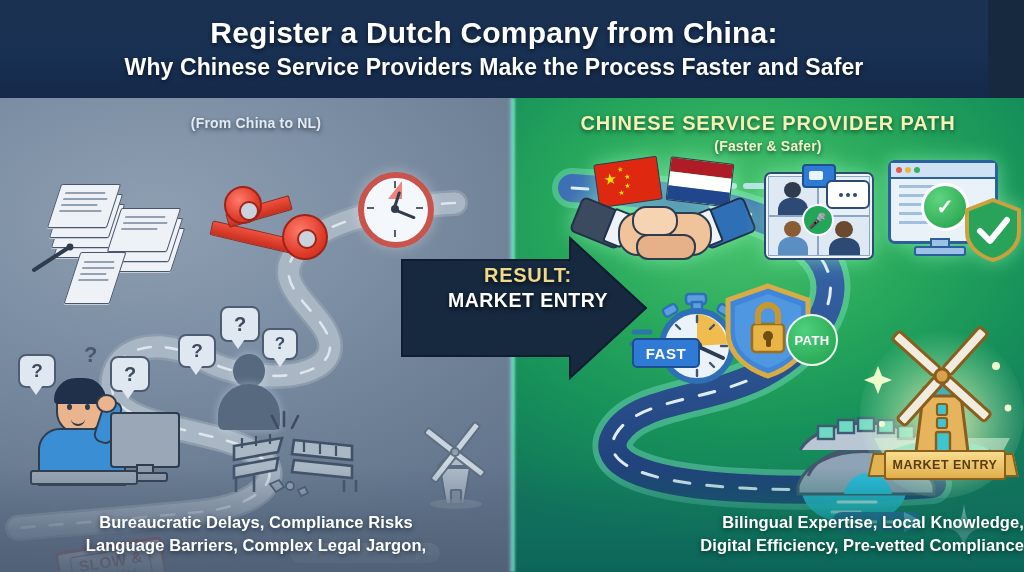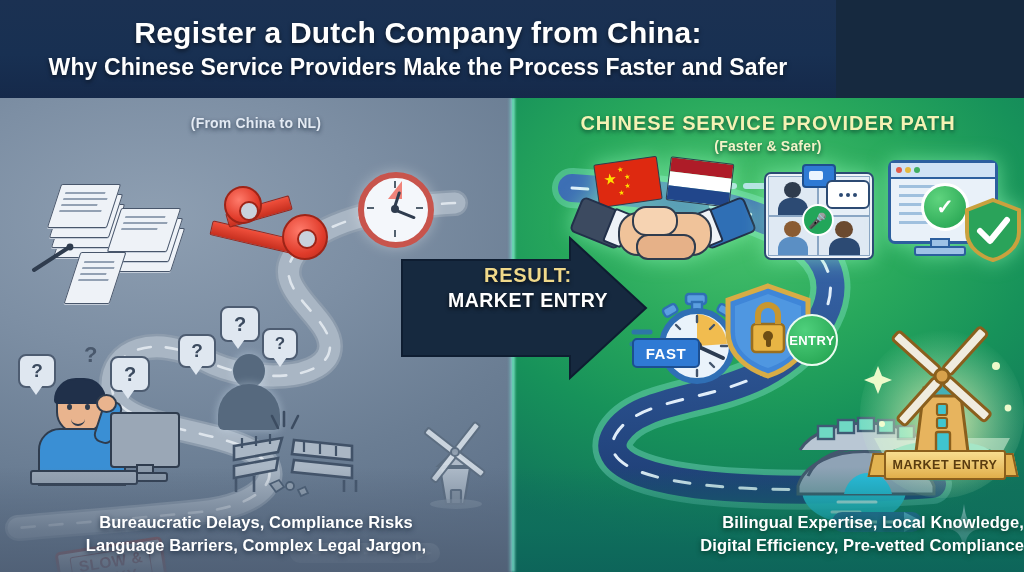--- a/index.html
+++ b/index.html
@@ -1,20 +1,20 @@
 <!DOCTYPE html>
 <html><head>
 <meta charset="utf-8">
 <style>
   html,body{margin:0;padding:0;background:#11243d;}
   body{font-family:"Liberation Sans",sans-serif;-webkit-font-smoothing:antialiased;}
   #stage{position:relative;width:1024px;height:572px;overflow:hidden;background:#16293f;}
 
   
-  .header{position:absolute;left:0;top:0;width:836px;height:98px;
+  .header{position:absolute;left:0;top:0;width:988px;height:98px;
     background:linear-gradient(180deg,#1b3152 0%,#183052 55%,#15294a 100%);
     display:flex;flex-direction:column;align-items:center;justify-content:center;z-index:40;}
   .header .t1{font-size:30px;font-weight:bold;color:#ffffff;letter-spacing:.2px;
     text-shadow:0 2px 4px rgba(0,0,0,.55);line-height:1.12;}
   .header .t2{font-size:23px;font-weight:bold;color:#ffffff;letter-spacing:.1px;
     text-shadow:0 2px 4px rgba(0,0,0,.55);line-height:1.2;margin-top:4px;}
 
   
   .panel{position:absolute;top:98px;height:474px;overflow:hidden;}
   .panel-left{left:0;width:512px;
@@ -524,21 +524,21 @@
     <div class="art" style="left:212px;top:186px;width:120px;height:96px;">
       <svg width="88" height="96" style="overflow:visible">
         <path d="M44 2 L 84 16 V 48 C 84 72, 62 86, 44 92 C 26 86, 4 72, 4 48 V 16 Z" fill="#3f86d8" stroke="#d8ac45" stroke-width="5"></path>
         <path d="M44 10 L 77 22 V 48 C 77 68, 59 79, 44 84 C 29 79, 11 68, 11 48 V 22 Z" fill="#58a0e6" opacity=".65"></path>
         <rect x="28" y="40" width="32" height="28" rx="4" fill="#e8b544" stroke="#9a6f1e" stroke-width="2.6"></rect>
         <path d="M34 40 V 31 a 10 10 0 0 1 20 0 V 40" fill="none" stroke="#c8972f" stroke-width="6"></path>
         <circle cx="44" cy="52" r="5" fill="#6d4d14"></circle>
         <rect x="42" y="54" width="5" height="9" rx="2" fill="#6d4d14"></rect>
       </svg>
       <div class="badge-round" style="left:62px;top:30px;width:48px;height:48px;
-           background:radial-gradient(circle at 35% 30%,#4fd07c,#1f9e4c);border:2.6px solid #eafbef;font-size:13px;letter-spacing:.4px;">ENTRY</div>
+           background:radial-gradient(circle at 35% 30%,#4fd07c,#1f9e4c);border:2.6px solid #eafbef;font-size:13px;letter-spacing:.4px;">PATH</div>
     </div>
 
     <div class="art" style="left:280px;top:302px;width:152px;height:98px;">
       <svg width="152" height="98" style="overflow:visible">
         <path d="M6 86 C 20 40, 124 40, 142 86 L 142 94 L 6 94 Z" fill="#8fa3b6" stroke="#44576e" stroke-width="3"></path>
         <path d="M16 76 C 32 38, 116 38, 132 76" fill="none" stroke="#44576e" stroke-width="3"></path>
         <path d="M8 50 C 30 14, 118 14, 140 50" fill="#b9c7d4" stroke="#44576e" stroke-width="3"></path>
         <g stroke="#3f5a74" stroke-width="2.4" fill="#6fd9c4">
           <rect x="26" y="26" width="16" height="13"></rect>
             <rect x="46" y="20" width="16" height="13"></rect>

